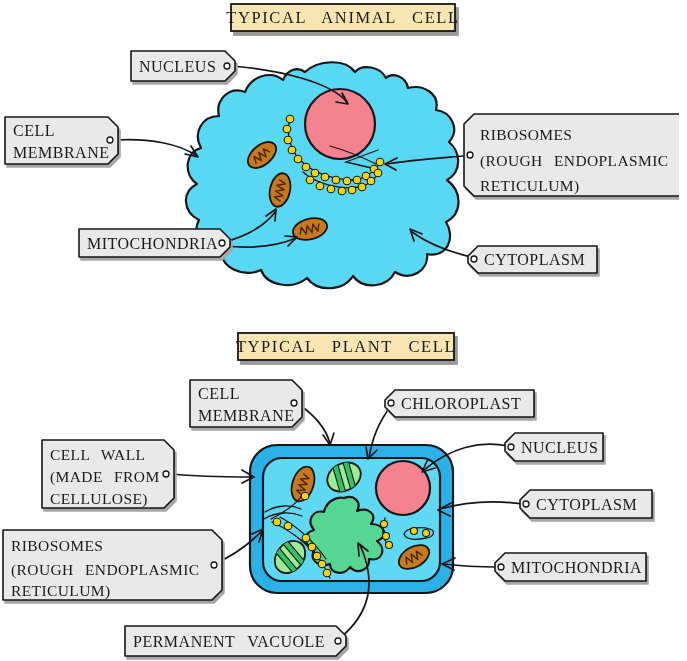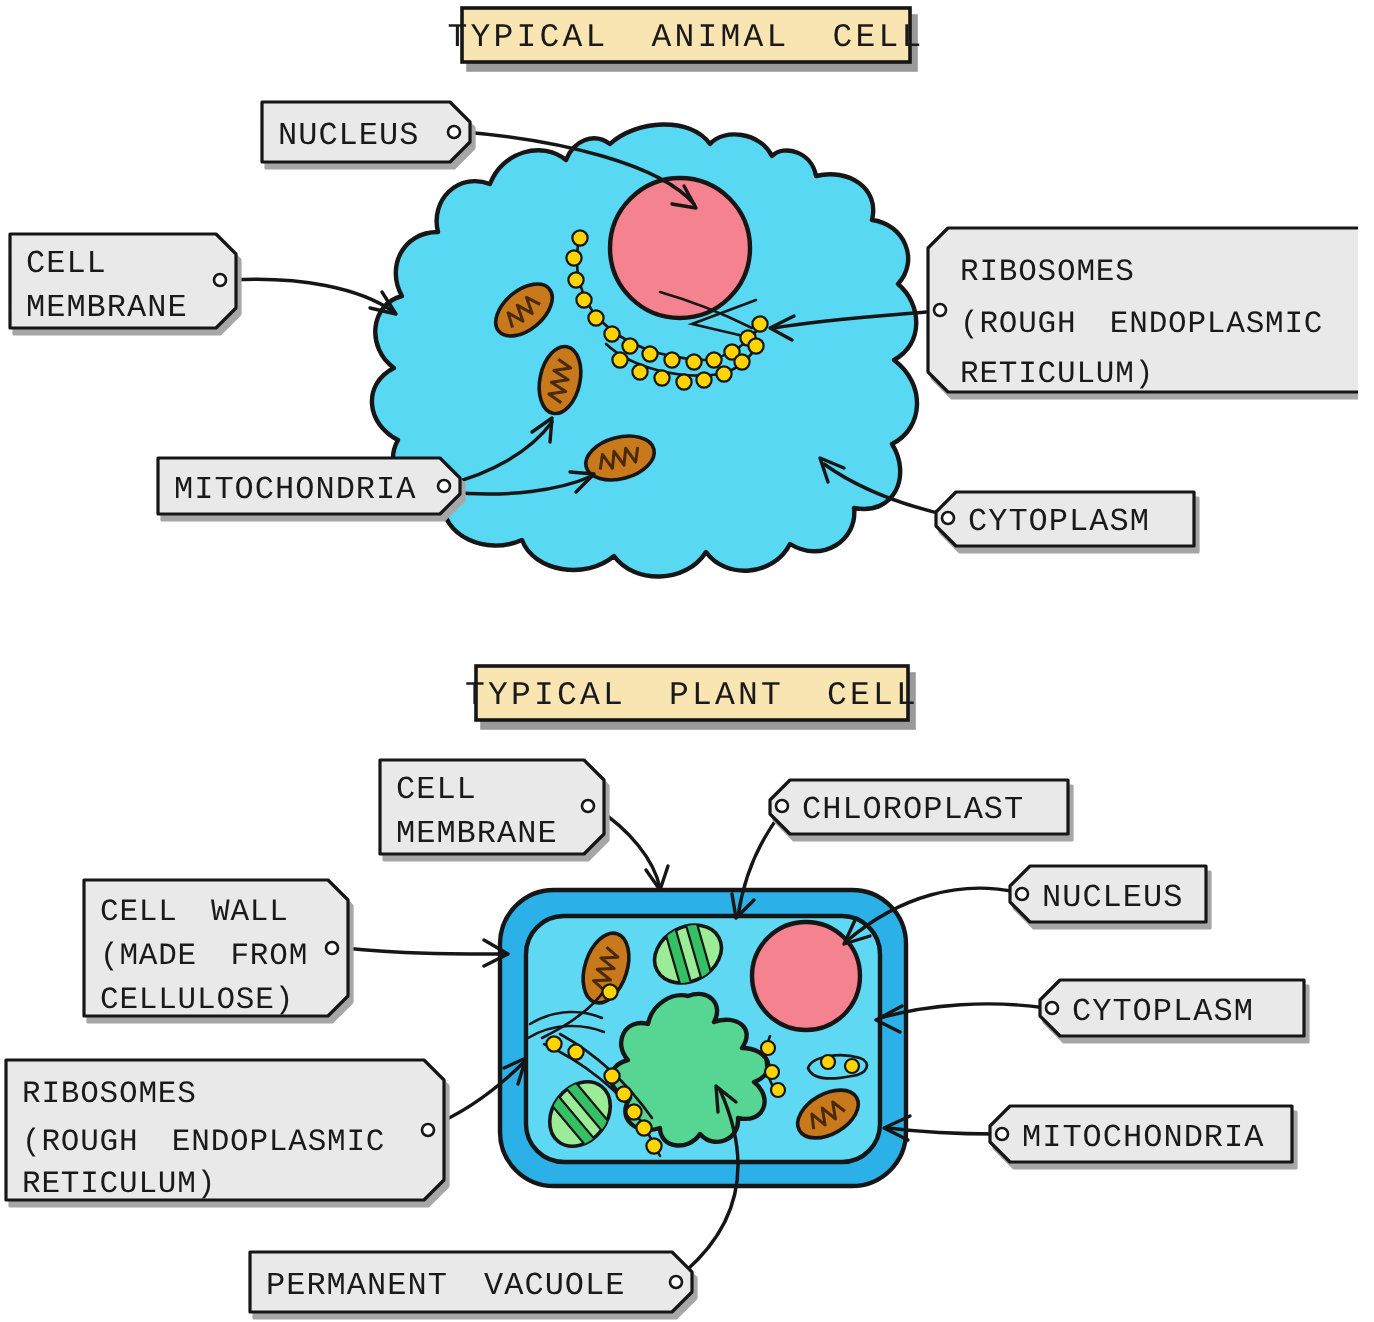--- a/index.html
+++ b/index.html
@@ -1,17 +1,17 @@
 <!DOCTYPE html>
 <html><head>
 <meta charset="utf-8">
 <style>
   html,body{margin:0;padding:0;background:#ffffff;}
   .stage{position:relative;width:679px;height:661px;background:#ffffff;overflow:hidden;
-         font-family:Liberation Mono, monospace;}
+         font-family:Liberation Serif, serif;}
   svg{display:block;}
   .cell-line{stroke:#161616;stroke-width:2.2;stroke-linejoin:round;stroke-linecap:round;}
   .tag-shape{stroke:#161616;stroke-width:1.6;stroke-linejoin:round;
              filter:drop-shadow(2.5px 3px 0 #a6a6a6);}
   .title-box{stroke:#161616;stroke-width:1.8;filter:drop-shadow(3px 4px 0 #9a9a9a);}
   .tag-hole{stroke:#161616;stroke-width:1.3;fill:#ffffff;}
   .tag-text{font-size:15.5px;letter-spacing:.4px;word-spacing:7px;fill:#1a1a1a;}
   .tag-text-lg{font-size:16px;letter-spacing:.5px;word-spacing:8px;fill:#1a1a1a;}
   .title-text{font-size:16.5px;letter-spacing:1.6px;word-spacing:10px;fill:#1a1a1a;text-anchor:middle;}
   .connector{stroke:#161616;stroke-width:1.7;fill:none;stroke-linecap:round;}

